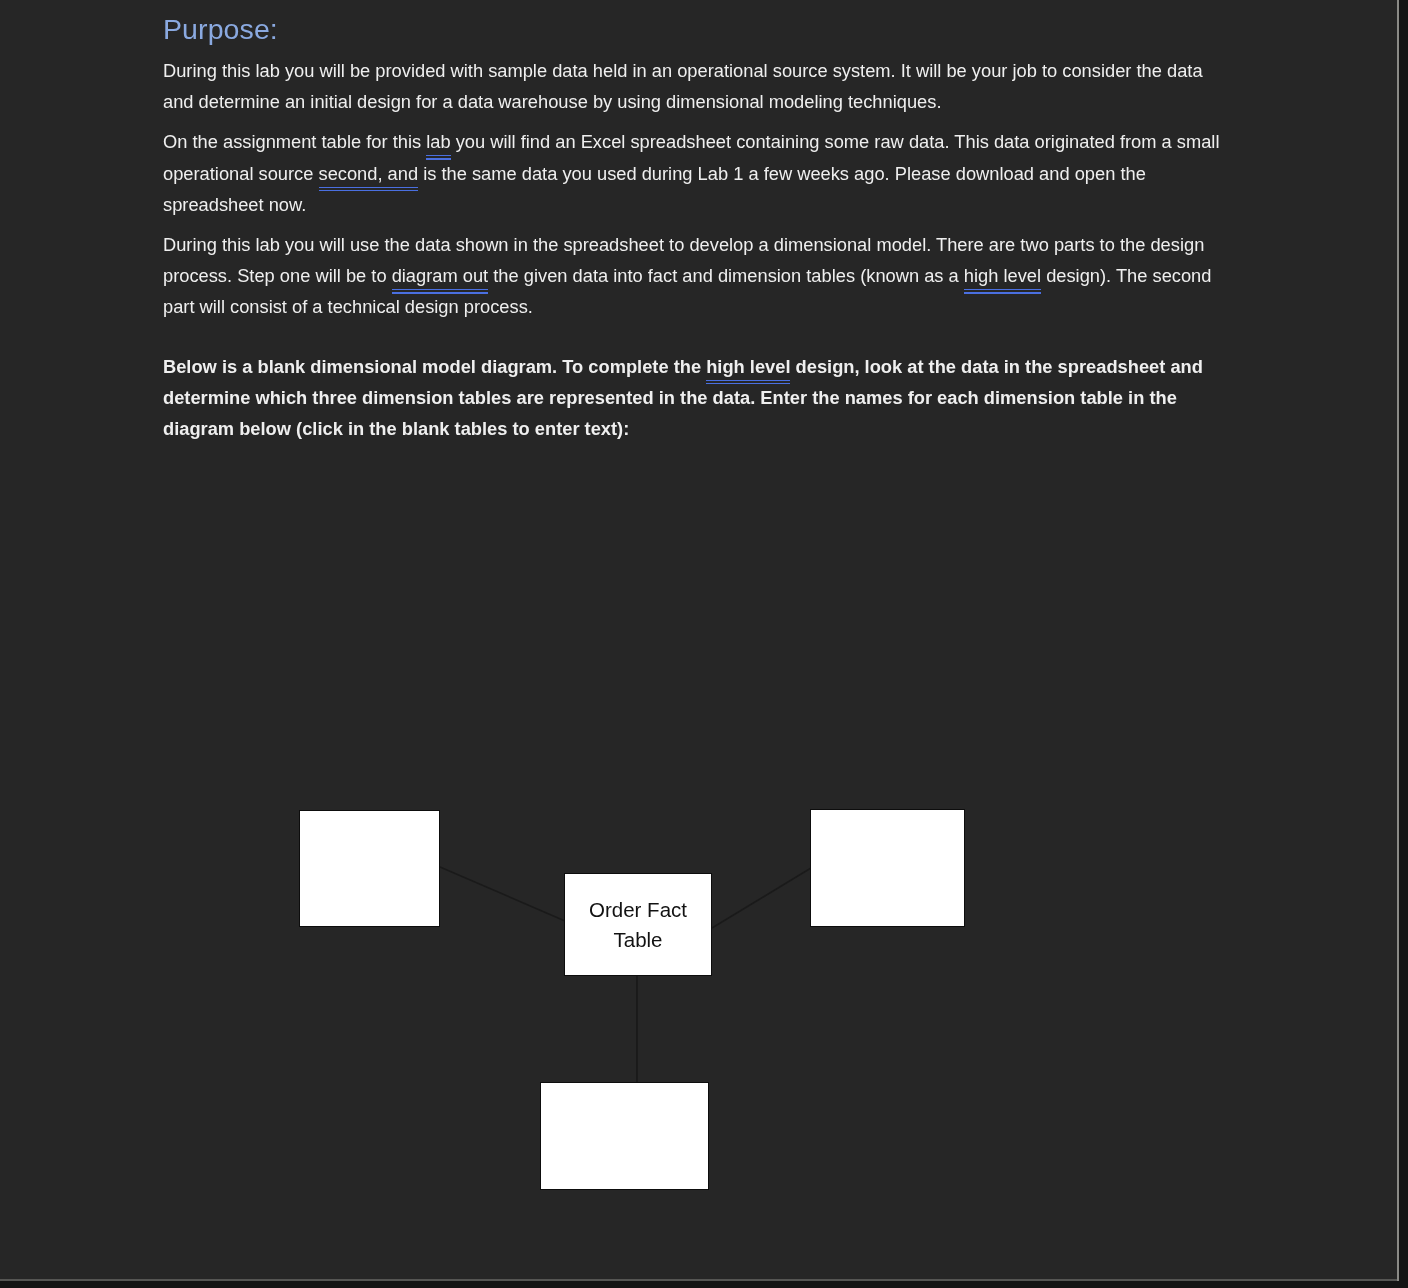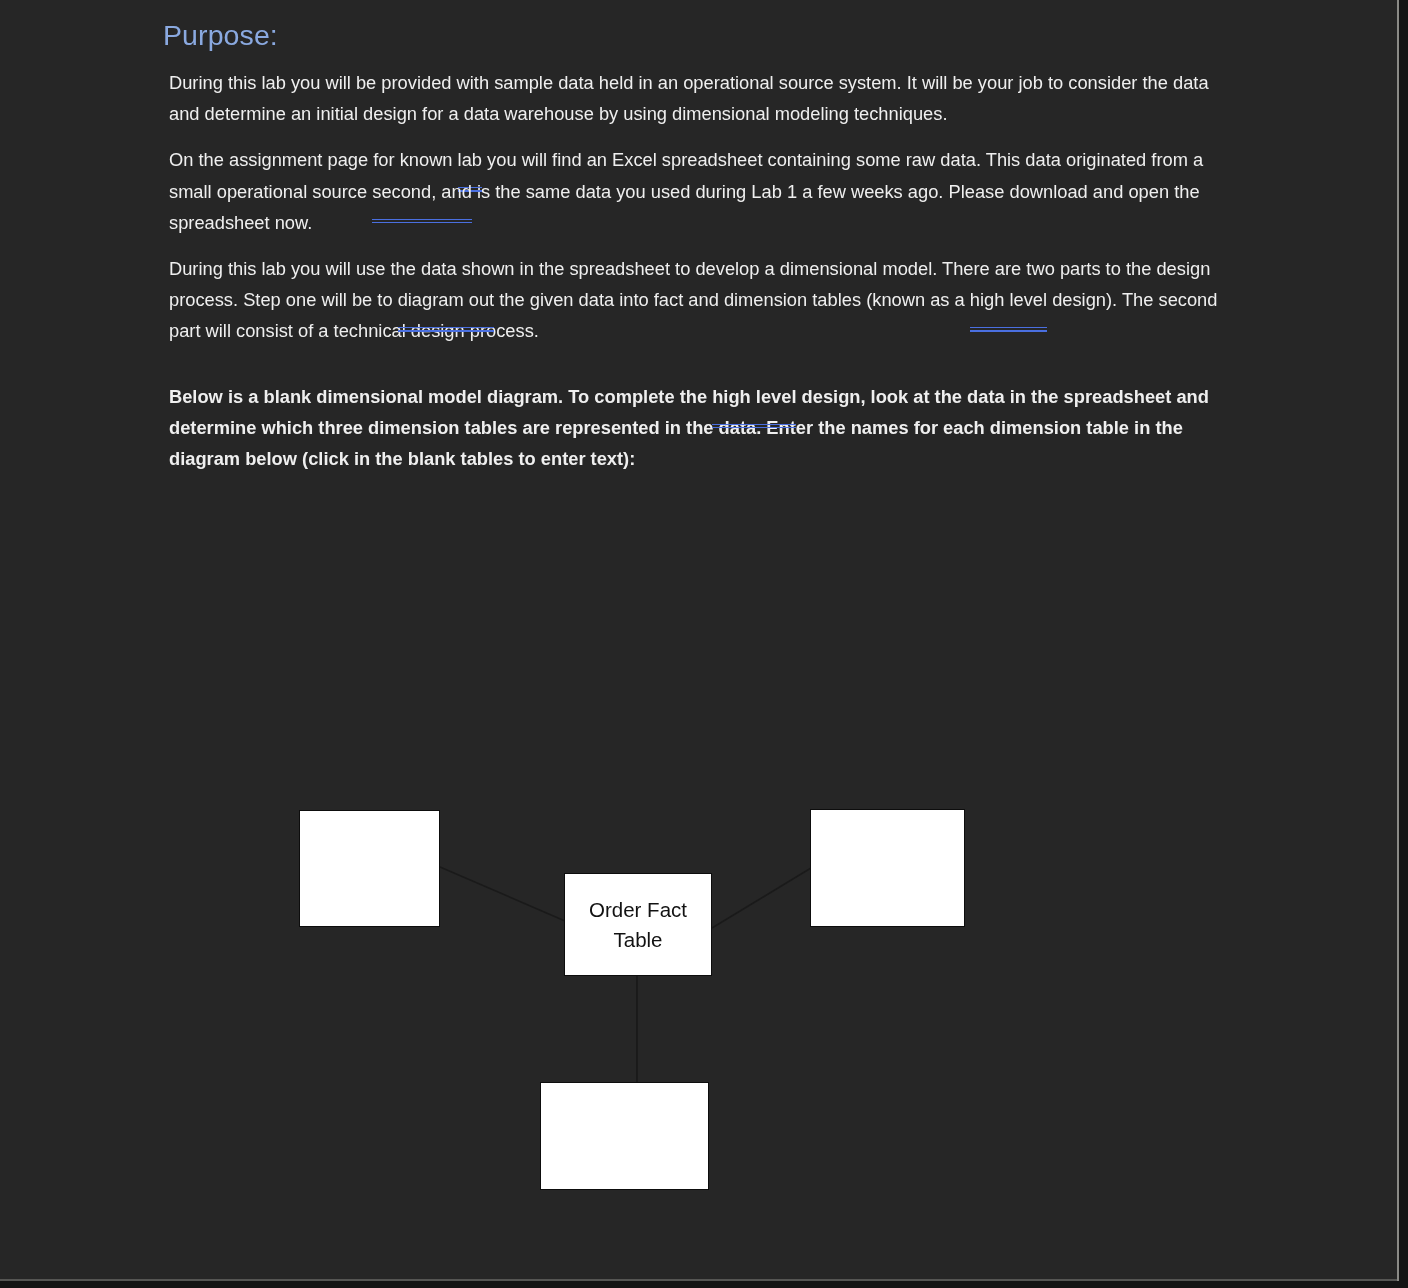--- a/index.html
+++ b/index.html
@@ -60,42 +60,42 @@
   }
 
   h2.heading {
     color: #8aa9e0;
     font-weight: normal;
     font-size: 28.5px;
     line-height: 1.16;
     margin: 0;
     letter-spacing: 0.1px;
   }
-  .h-purpose  { padding-top: 19px; }
+  .h-purpose  { padding-top: 13px; }
   .h-data     { padding-top: 30px; }
   .h-task     { padding-top: 30px; }
   .h-design   { padding-top: 31px; }
 
   p.body-text {
     color: #efefef;
     font-size: 18.3px;
     line-height: 31.2px;
-    margin: 6px;
+    margin: 0;
     padding-top: 9px;
     letter-spacing: 0.0px;
   }
   p.body-text.spaced { padding-top: 28px; font-weight: bold; }
 
   
   .grammar {
     position: relative;
     white-space: nowrap;
     text-decoration: none;
     border-bottom: 1.5px solid #4a6fe0;
-    padding-bottom: 17px;
+    padding-bottom: 3px;
   }
   .grammar::after {
     content: "";
     position: absolute;
     left: 0;
     right: 0;
     bottom: -4.5px;
     height: 1.5px;
     background: #4a6fe0;
   }
@@ -140,21 +140,21 @@
 
 <div id="page">
 
   <div id="content">
 
     <h2 class="heading h-purpose">Purpose:</h2>
 
     <p class="body-text">During this lab you will be provided with sample data held in an operational source system. It will be your job to consider the data and determine an initial design for a data warehouse by using dimensional modeling techniques.</p>
 
 
-    <p class="body-text"><span>On the assignment page for known </span><span class="grammar">lab</span><span> you will find an Excel spreadsheet containing some raw data. This data originated from a small operational source </span><span class="grammar">second, and</span><span> is the same data you used during Lab 1 a few weeks ago. Please download and open the spreadsheet now.</span></p>
+    <p class="body-text"><span>On the assignment table for this </span><span class="grammar">lab</span><span> you will find an Excel spreadsheet containing some raw data. This data originated from a small operational source </span><span class="grammar">second, and</span><span> is the same data you used during Lab 1 a few weeks ago. Please download and open the spreadsheet now.</span></p>
 
 
     <p class="body-text"><span>During this lab you will use the data shown in the spreadsheet to develop a dimensional model. There are two parts to the design process. Step one will be to </span><span class="grammar">diagram out</span><span> the given data into fact and dimension tables (known as a </span><span class="grammar">high level</span><span> design). The second part will consist of a technical design process.</span></p>
 
 
     <p class="body-text spaced"><span>Below is a blank dimensional model diagram. To complete the </span><span class="grammar">high level</span><span> design, look at the data in the spreadsheet and determine which three dimension tables are represented in the data. Enter the names for each dimension table in the diagram below (click in the blank tables to enter text):</span></p>
 
   </div>
 
   <div id="diagram">

